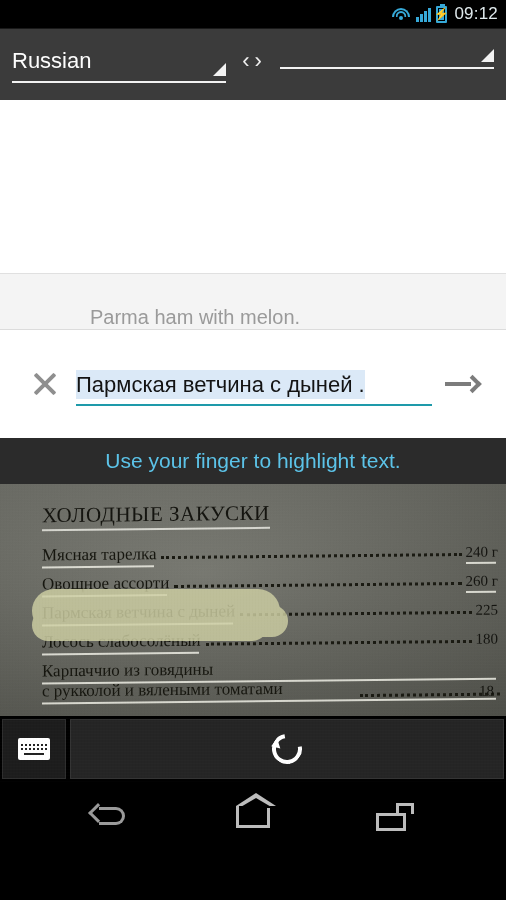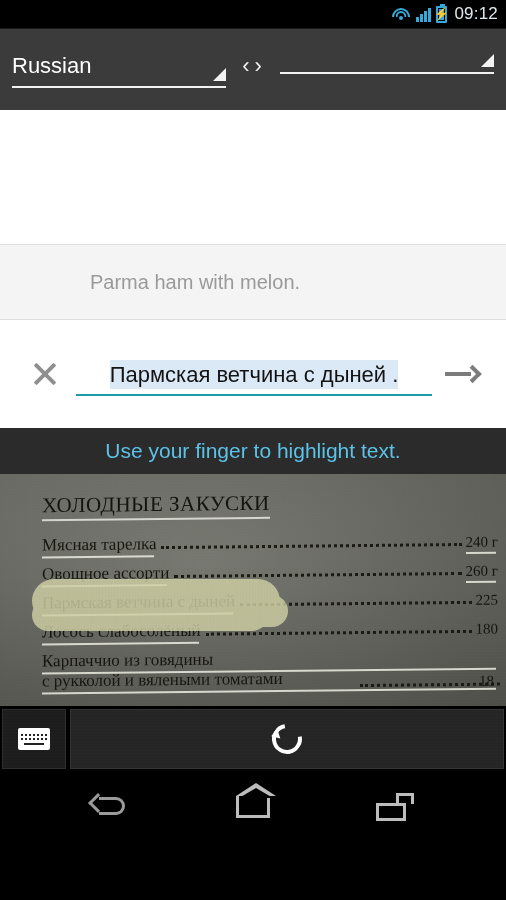--- a/index.html
+++ b/index.html
@@ -49,21 +49,21 @@
   .bolt-glyph{
     position:absolute; left:50%; top:50%; transform:translate(-50%,-50%);
     color:#123; font-size:12px; line-height:1; font-weight:bold;
   }
   #status-time{
     color:#dfe9ec; font-size:17px; letter-spacing:.2px; margin-left:7px;
   }
 
   
   #lang-bar{
-    height:82px; background:#3b3b3b;
+    height:72px; background:#3b3b3b;
     display:flex; align-items:center; padding:0 12px;
     border-top:1px solid #1a1a1a;
   }
   .lang-select{
     flex:1 1 0; position:relative; padding-bottom:6px;
     border-bottom:2px solid #f2f2f2; min-width:0;
   }
   .lang-select .lbl{
     color:#fdfdfd; font-size:22px; line-height:28px;
     white-space:nowrap; overflow:hidden; text-overflow:ellipsis;
@@ -82,21 +82,21 @@
     transform:translateY(-4px);
   }
   #swap-langs .chev{ font-size:22px; line-height:1; font-weight:300; }
 
   
   #translate-panel{ background:#ffffff; }
   #blank-area{ height:134px; background:#fff; }
 
   #result-row{
     background:#f4f4f4; border-top:1px solid #e0e0e0; border-bottom:1px solid #dcdcdc;
-    height:76px; display:flex; align-items:center;
+    height:57px; display:flex; align-items:flex-end;margin-top:39px;
   }
   #result-text{
     color:#9a9a9a; font-size:20px; padding-left:90px;
   }
 
   #input-row{
     background:#fff; height:108px;
     display:flex; align-items:center; padding:0 14px;
   }
   #clear-btn{
@@ -115,21 +115,21 @@
     flex:1 1 auto; align-self:center; position:relative;
     border-bottom:2px solid #1e9aaa; padding-bottom:3px;
     margin-top:6px;
   }
   #source-text{
     font-size:22px; line-height:32px; color:#131313;
     display:inline; background:#dbe9f7;
     box-decoration-break:clone; -webkit-box-decoration-break:clone;
     padding:2px 0;
   }
-  #input-field .text-wrap{ width:100%;text-align:center; }
+  #input-field .text-wrap{ width:100%; }
 
   #submit-btn{
     flex:0 0 60px; display:flex; align-items:center; justify-content:center;
     height:100%;
   }
   .arrow-icon{ position:relative; width:34px; height:20px; }
   .arrow-icon .shaft{
     position:absolute; left:0; top:8px; width:26px; height:4px; background:#7c7c7c;
   }
   .arrow-icon .head{

